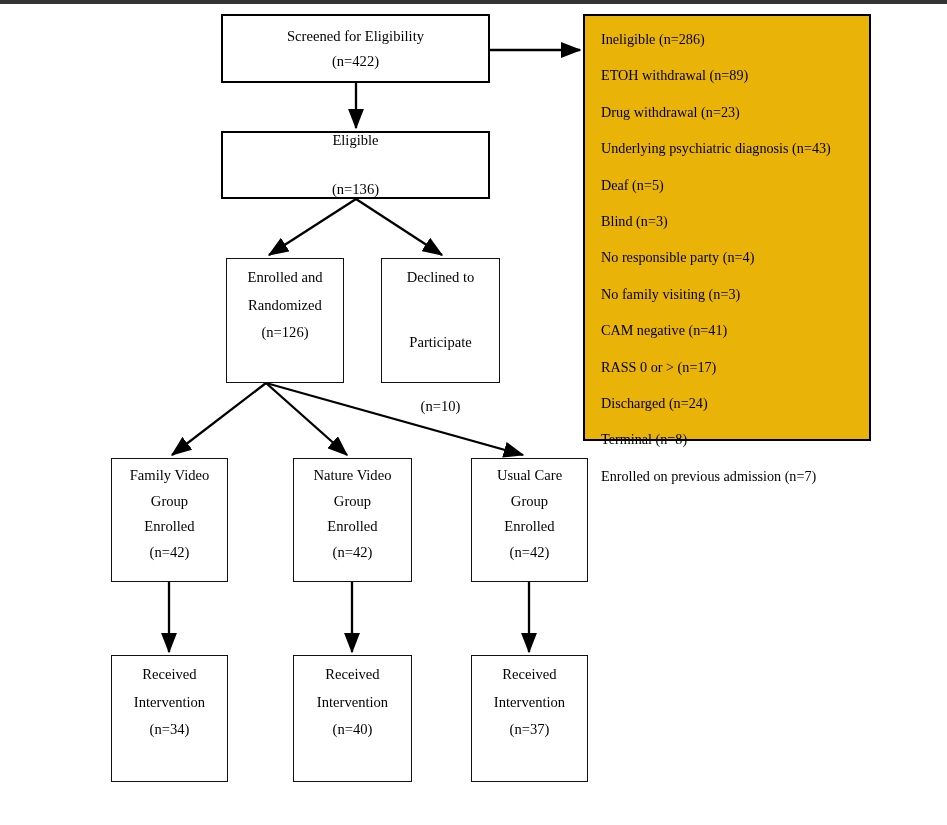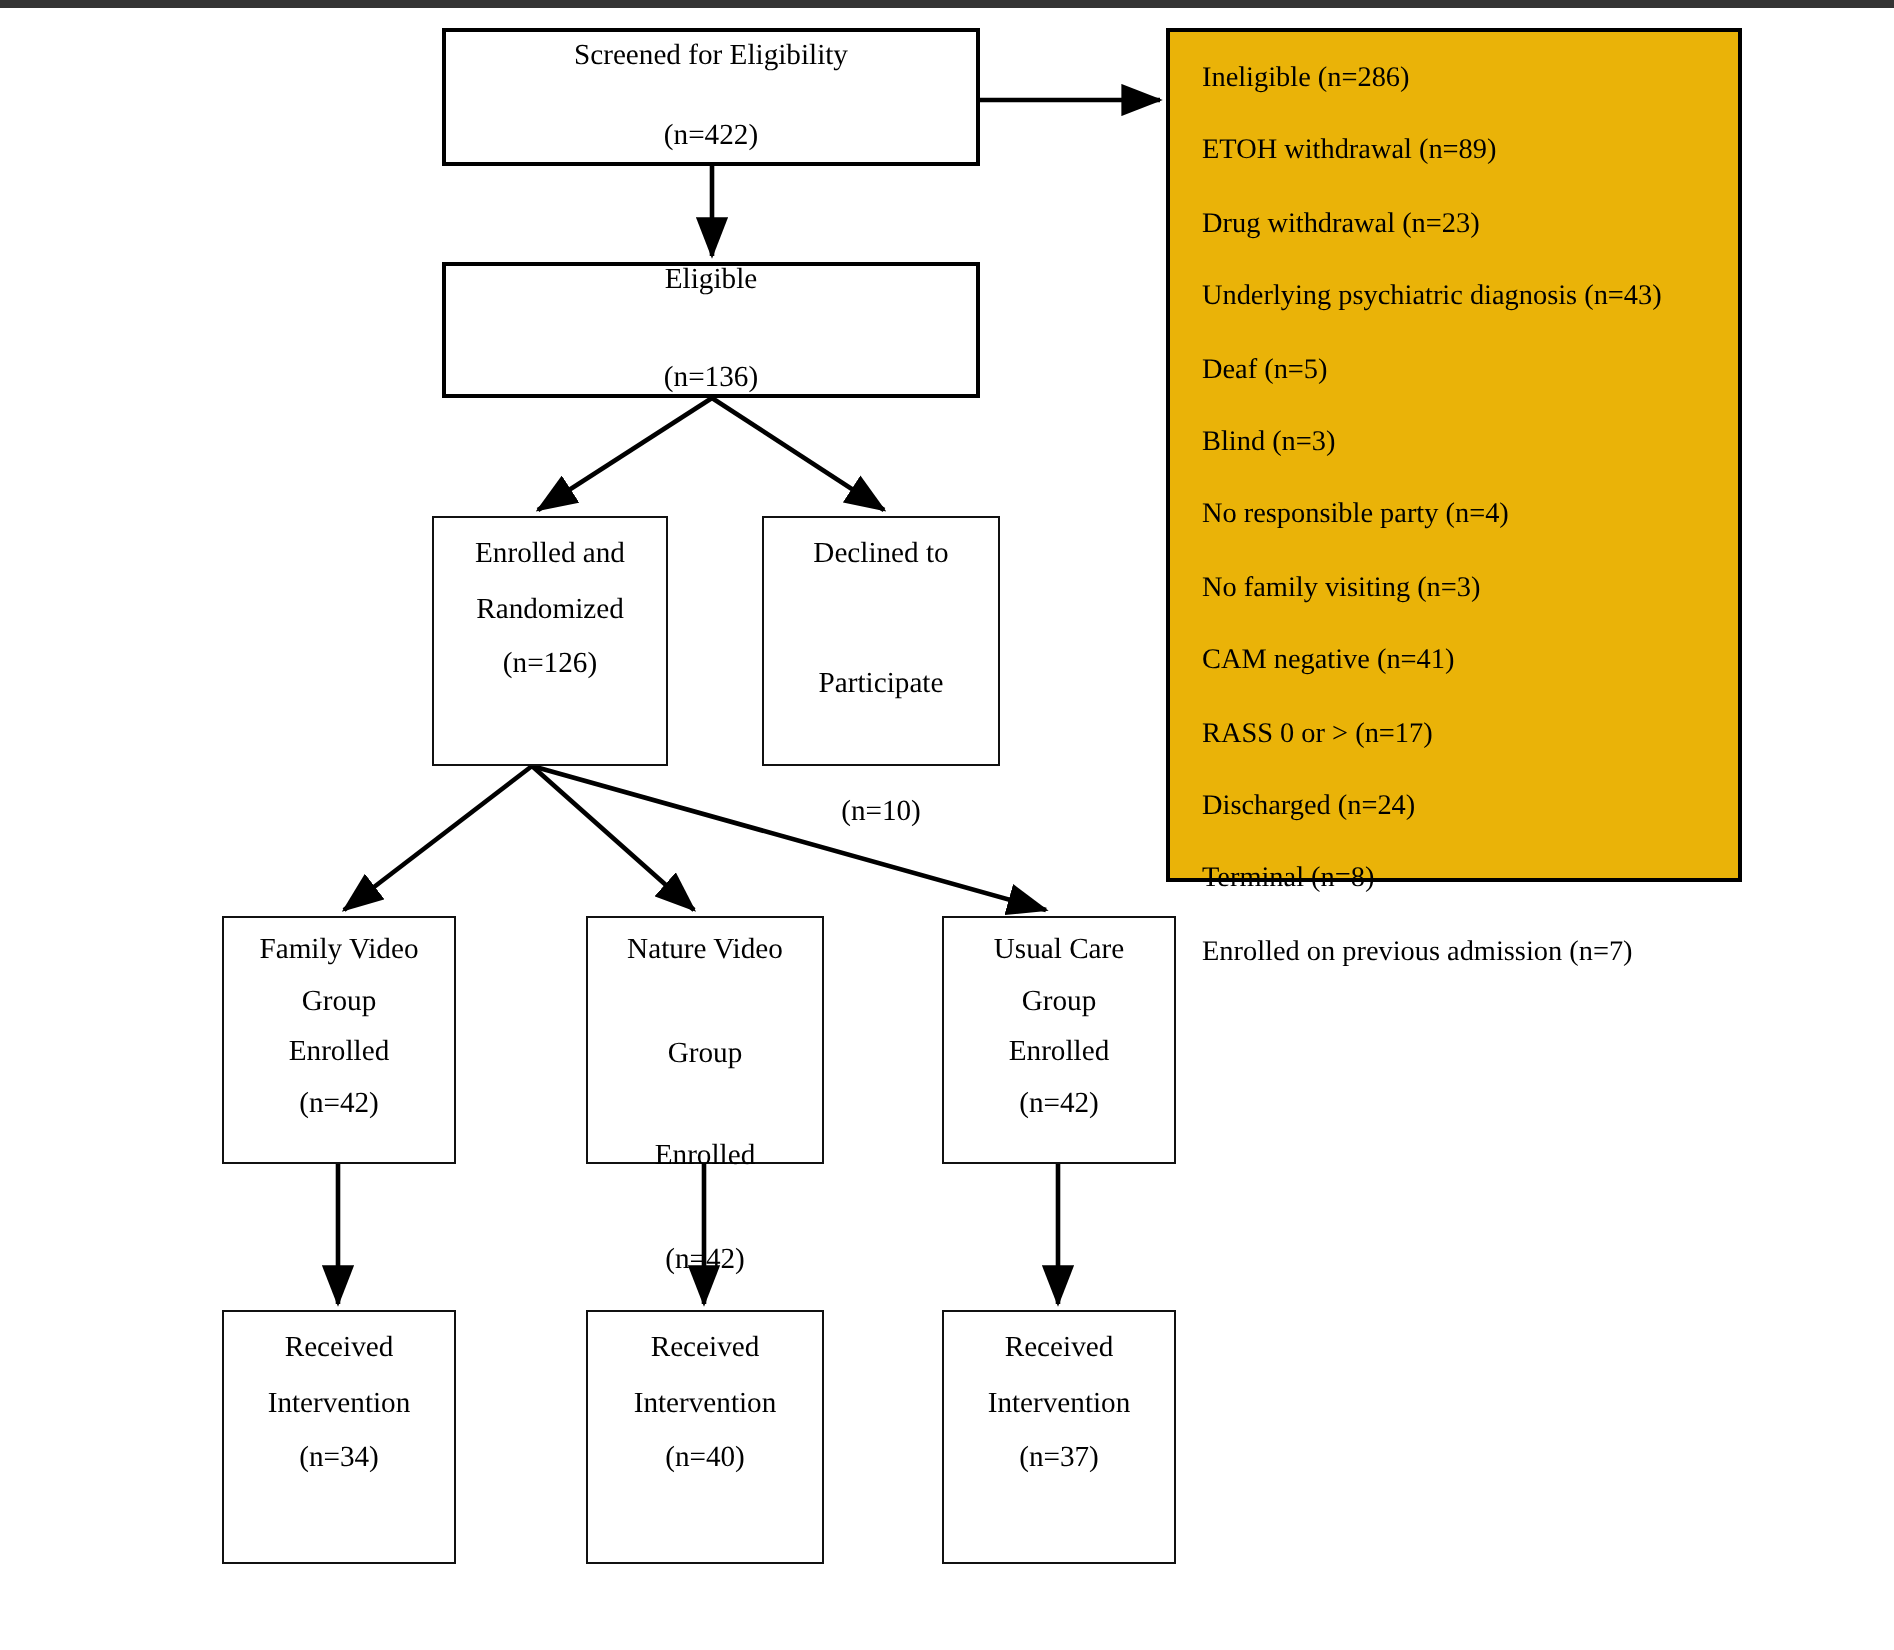--- a/index.html
+++ b/index.html
@@ -121,50 +121,50 @@
       <line x1="266" y1="383" x2="347" y2="455"></line>
 
       <line x1="266" y1="383" x2="523" y2="455"></line>
 
       <line x1="169" y1="582" x2="169" y2="652"></line>
       <line x1="352" y1="582" x2="352" y2="652"></line>
       <line x1="529" y1="582" x2="529" y2="652"></line>
     </g>
   </svg>
 
-  <div class="node wide heavy" style="left:221px; top:14px; width:269px; height:69px;justify-content:space-between;">
+  <div class="node wide heavy" style="left:221px; top:14px; width:269px; height:69px;">
     <span class="ln">Screened for Eligibility</span>
     <span class="ln">(n=422)</span>
   </div>
 
   <div class="node wide heavy" style="left:221px; top:131px; width:269px; height:68px;gap:24px;">
     <span class="ln">Eligible</span>
     <span class="ln">(n=136)</span>
   </div>
 
-  <div class="node tall" style="left:216px; top:258px; width:118px; height:125px;">
+  <div class="node tall" style="left:226px; top:258px; width:118px; height:125px;">
     <span class="ln">Enrolled and</span>
     <span class="ln">Randomized</span>
     <span class="ln">(n=126)</span>
   </div>
 
   <div class="node tall" style="left:381px; top:258px; width:119px; height:125px;gap:37px;">
     <span class="ln">Declined to</span>
     <span class="ln">Participate</span>
     <span class="ln">(n=10)</span>
   </div>
 
   <div class="node tall four" style="left:111px; top:458px; width:117px; height:124px;">
     <span class="ln">Family Video</span>
     <span class="ln">Group</span>
     <span class="ln">Enrolled</span>
     <span class="ln">(n=42)</span>
   </div>
 
-  <div class="node tall four" style="left:293px; top:458px; width:119px; height:124px;gap:26px;">
+  <div class="node tall four" style="left:293px; top:458px; width:119px; height:124px;">
     <span class="ln">Nature Video</span>
     <span class="ln">Group</span>
     <span class="ln">Enrolled</span>
     <span class="ln">(n=42)</span>
   </div>
 
   <div class="node tall four" style="left:471px; top:458px; width:117px; height:124px;">
     <span class="ln">Usual Care</span>
     <span class="ln">Group</span>
     <span class="ln">Enrolled</span>

